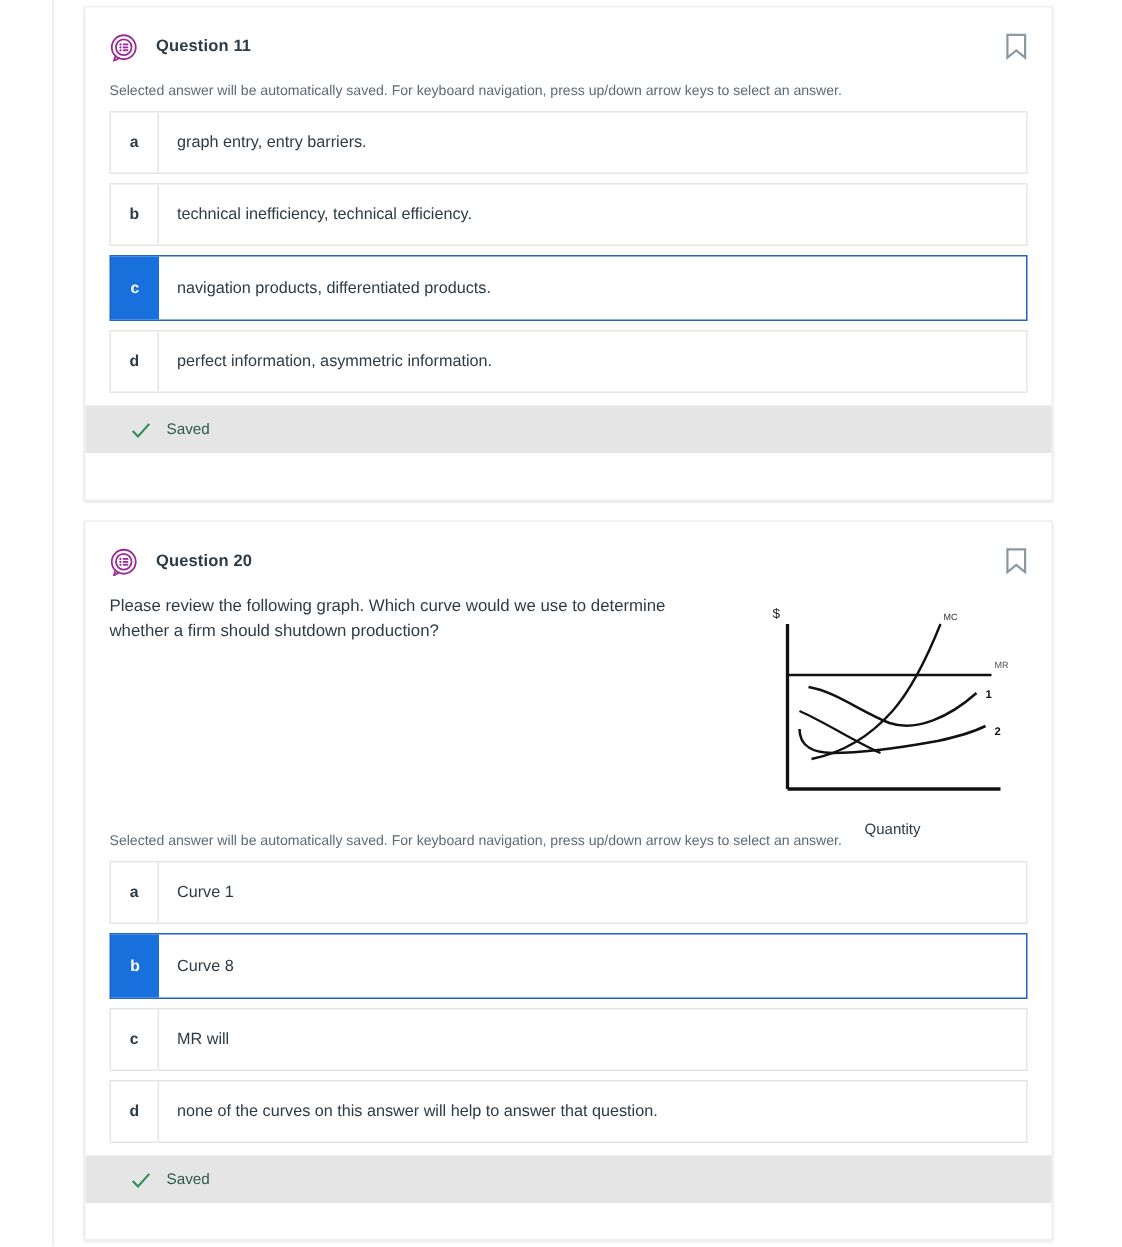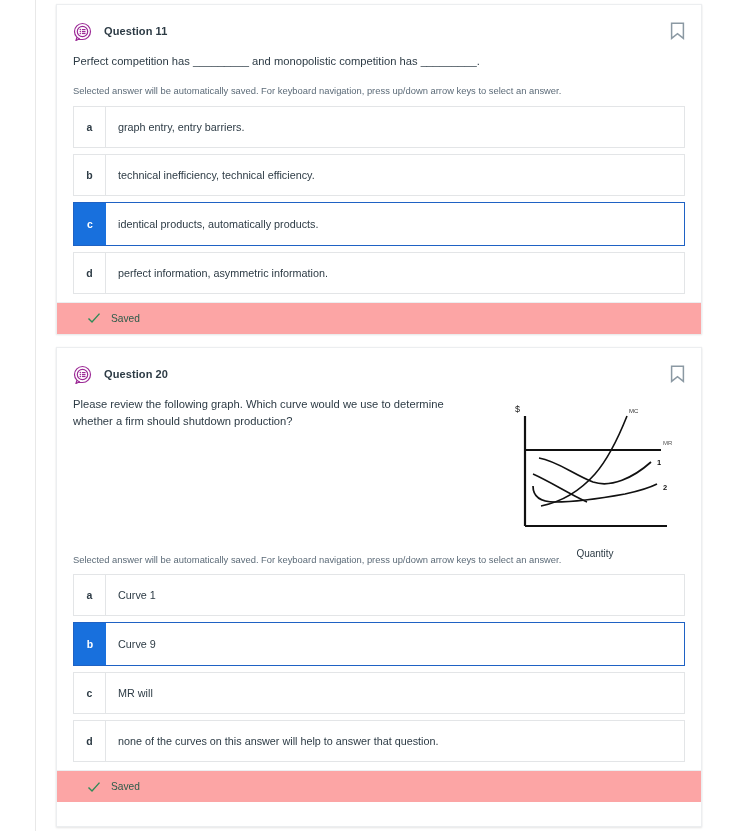--- a/index.html
+++ b/index.html
@@ -124,21 +124,21 @@
   }
   .answer-text {
     display: flex;
     align-items: center;
     padding-left: 12px;
     font-size: 10.8px;
     color: #2d3b45;
   }
 
   .saved-bar {
-    background: #fca5a5;
+    background: #e5e5e5;
     border-top: 1px solid #eceef0;
     height: 32px;
     display: flex;
     align-items: center;
     padding-left: 30px;
     margin-top: 8px;
   }
   .check-icon {
     width: 14px; height: 14px;
     margin-right: 10px;
@@ -191,35 +191,34 @@
       <span class="q-title">Question 11</span>
       <span class="spacer"></span>
       <span class="bookmark-icon">
         <svg width="15" height="18" viewBox="0 0 15 18">
           <path d="M1.6 1.2 L13.4 1.2 L13.4 16.4 L7.5 11.6 L1.6 16.4 Z" fill="none" stroke="#8b99a3" stroke-width="1.5"></path>
         </svg>
       </span>
     </div>
 
     <div class="q-body">
-      <p class="q-text q-text-wide">Perfect competition has _________ and monopolistic competition has _________.</p>
       <p class="hint">Selected answer will be automatically saved. For keyboard navigation, press up/down arrow keys to select an answer.</p>
 
       <div class="answers">
         <div class="answer-row">
           <div class="answer-letter">a</div>
           <div class="answer-text">graph entry, entry barriers.</div>
         </div>
         <div class="answer-row">
           <div class="answer-letter">b</div>
           <div class="answer-text">technical inefficiency, technical efficiency.</div>
         </div>
         <div class="answer-row selected">
           <div class="answer-letter">c</div>
-          <div class="answer-text">identical products, automatically products.</div>
+          <div class="answer-text">navigation products, differentiated products.</div>
         </div>
         <div class="answer-row">
           <div class="answer-letter">d</div>
           <div class="answer-text">perfect information, asymmetric information.</div>
         </div>
       </div>
     </div>
 
     <div class="saved-bar">
       <span class="check-icon">
@@ -291,21 +290,21 @@
 
       <p class="hint">Selected answer will be automatically saved. For keyboard navigation, press up/down arrow keys to select an answer.</p>
 
       <div class="answers">
         <div class="answer-row">
           <div class="answer-letter">a</div>
           <div class="answer-text">Curve 1</div>
         </div>
         <div class="answer-row selected">
           <div class="answer-letter">b</div>
-          <div class="answer-text">Curve 9</div>
+          <div class="answer-text">Curve 8</div>
         </div>
         <div class="answer-row">
           <div class="answer-letter">c</div>
           <div class="answer-text">MR will</div>
         </div>
         <div class="answer-row">
           <div class="answer-letter">d</div>
           <div class="answer-text">none of the curves on this answer will help to answer that question.</div>
         </div>
       </div>

